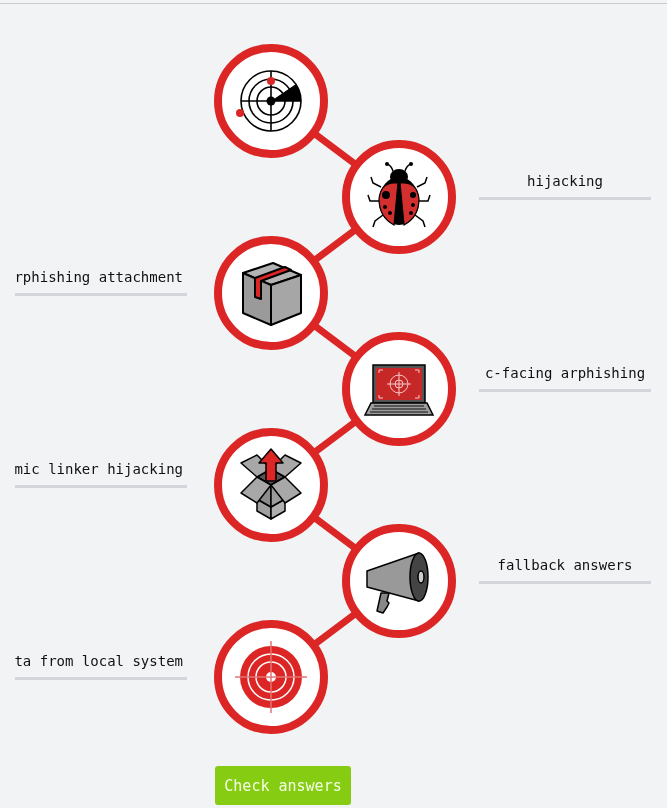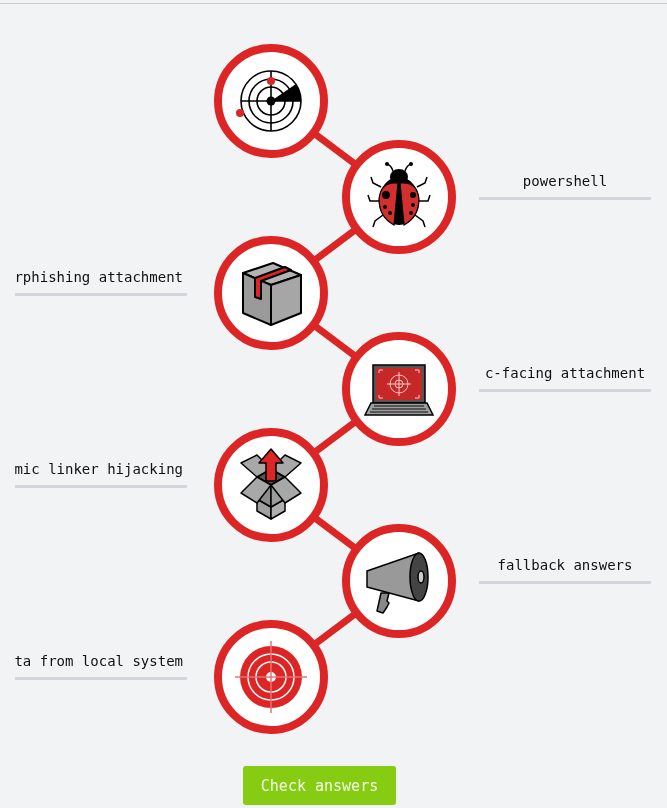--- a/index.html
+++ b/index.html
@@ -18,23 +18,23 @@
   .node svg { width:76px; height:76px; display:block; }
   .label {
     position:absolute; width:172px; height:30px; box-sizing:border-box;
     border-bottom:3px solid #d3d4dc;
     font-size:14px; color:#111; line-height:22px;
     white-space:nowrap; overflow:hidden; text-align:center;
   }
   .label.left { direction:rtl; text-align:right; padding-right:4px; }
   .label.left span { direction:ltr; unicode-bidi:bidi-override; }
   .check-btn {
-    position:absolute; left:215px; top:766px; width:153px; height:39px;
+    position:absolute; left:215px; top:766px; width:136px; height:39px;
     background:#84cc16; background:#86cc12; color:#f4ffe6; border:none; border-radius:3px;
-    font-family:"DejaVu Sans Mono", monospace; font-size:15px; cursor:pointer;margin-left:28px;
+    font-family:"DejaVu Sans Mono", monospace; font-size:15px; cursor:pointer;
   }
 </style>
 </head>
 <body>
 
 <div class="top-rule"></div>
 
 <svg class="links" width="667" height="808">
   <g stroke="#dc2626" stroke-width="7" stroke-linecap="round">
     <line x1="271" y1="101" x2="399" y2="197"></line>
@@ -157,24 +157,24 @@
     </g>
     <circle cx="38" cy="38" r="5" fill="#fff"></circle>
     <g stroke="#e57373" stroke-width="1.5">
       <line x1="38" y1="2" x2="38" y2="74"></line>
         <line x1="2" y1="38" x2="74" y2="38"></line>
     </g>
   </svg>
 </div>
 
 <div class="label" style="left:479px;top:170px">
-  <span>powershell</span>
+  <span>hijacking</span>
 </div>
 <div class="label" style="left:479px;top:362px">
-  <span>c-facing attachment</span>
+  <span>c-facing arphishing</span>
 </div>
 <div class="label" style="left:479px;top:554px">
   <span>fallback answers</span>
 </div>
 
 <div class="label left" style="left:15px;top:266px">
   <span>arphishing attachment</span>
 </div>
 <div class="label left" style="left:15px;top:458px">
   <span>amic linker hijacking</span>

